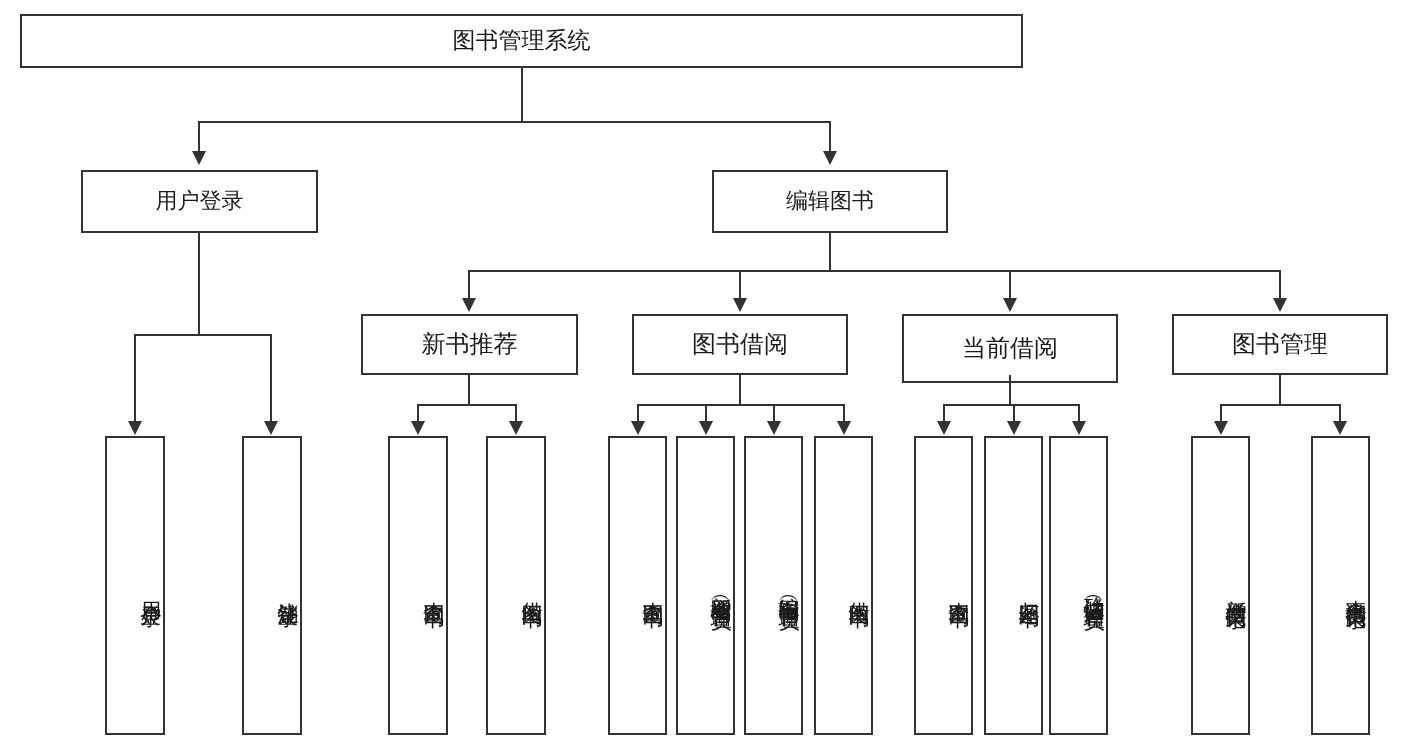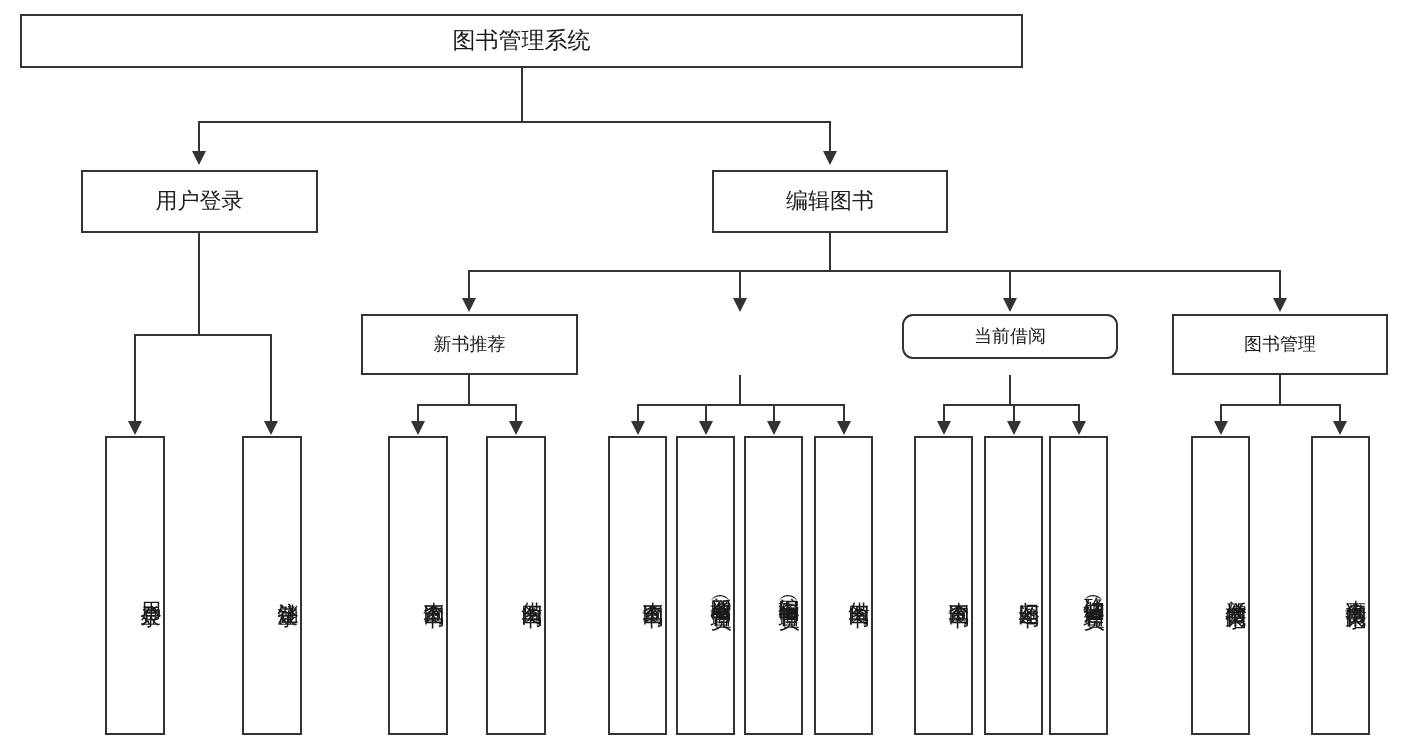--- a/index.html
+++ b/index.html
@@ -30,21 +30,21 @@
     text-align: center;
     line-height: 1.12;
   }
   .node.root {
     font-size: 23px;
   }
   .node.lvl2 {
     font-size: 22px;
   }
   .node.lvl3 {
-    font-size: 18px;
+    font-size: 24px;
   }
   .node.leaf {
     font-size: 21px;
     writing-mode: vertical-rl;
     text-orientation: upright;
     letter-spacing: 2px;
     padding-top: 6px;
     align-items: flex-start;
     justify-content: center;
   }
@@ -114,21 +114,24 @@
   <div class="vline" style="left:739px; top:270px; height:29px;"></div>
   <div class="arrow" style="left:733px; top:298px;"></div>
   <div class="vline" style="left:1009px; top:270px; height:29px;"></div>
   <div class="arrow" style="left:1003px; top:298px;"></div>
   <div class="vline" style="left:1279px; top:270px; height:29px;"></div>
   <div class="arrow" style="left:1273px; top:298px;"></div>
 
   <div class="node lvl3" style="left:361px; top:314px; width:217px; height:61px;">
     <span class="label">新书推荐</span>
   </div>
-  <div class="node lvl3" style="left:902px; top:314px; width:216px; height:45px;border-radius:11px;">
+  <div class="node lvl3" style="left:632px; top:314px; width:216px; height:61px;">
+    <span class="label">图书借阅</span>
+  </div>
+  <div class="node lvl3" style="left:902px; top:314px; width:216px; height:69px;">
     <span class="label">当前借阅</span>
   </div>
   <div class="node lvl3" style="left:1172px; top:314px; width:216px; height:61px;">
     <span class="label">图书管理</span>
   </div>
 
   <div class="vline" style="left:468px; top:375px; height:30px;"></div>
   <div class="hline" style="left:417px; top:404px; width:100px;"></div>
   <div class="vline" style="left:417px; top:404px; height:18px;"></div>
   <div class="arrow" style="left:411px; top:421px;"></div>

